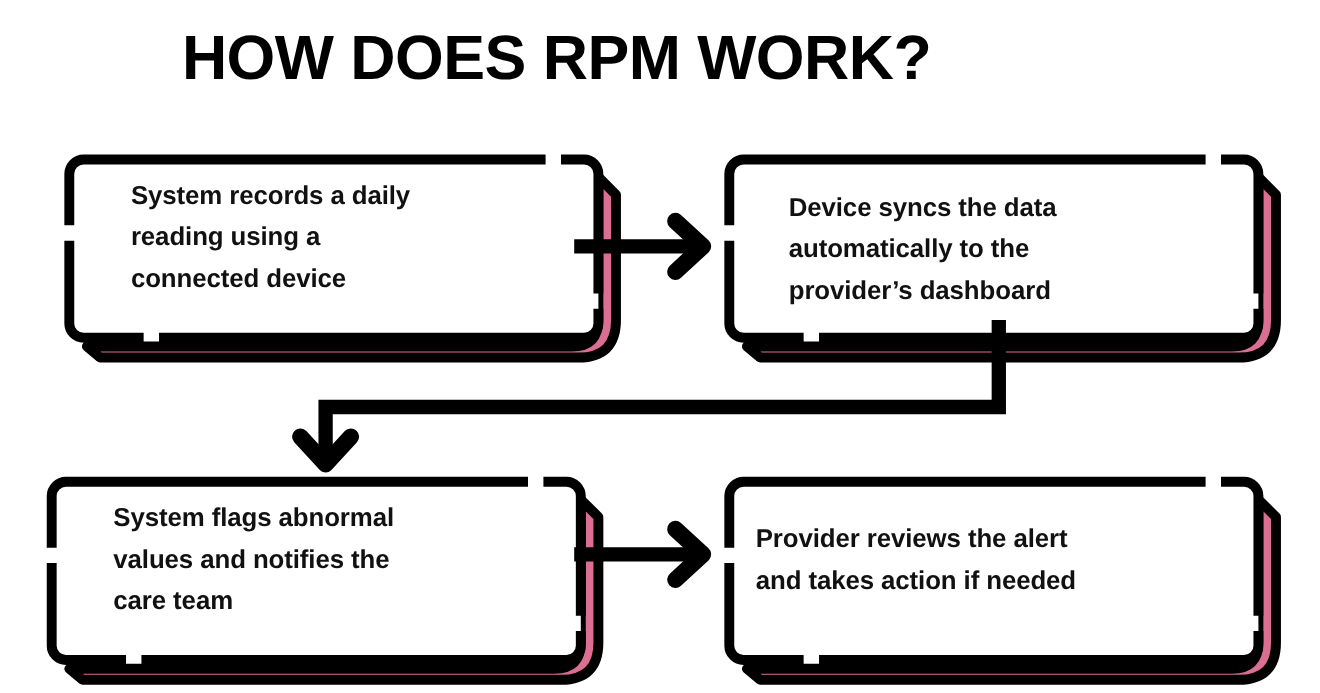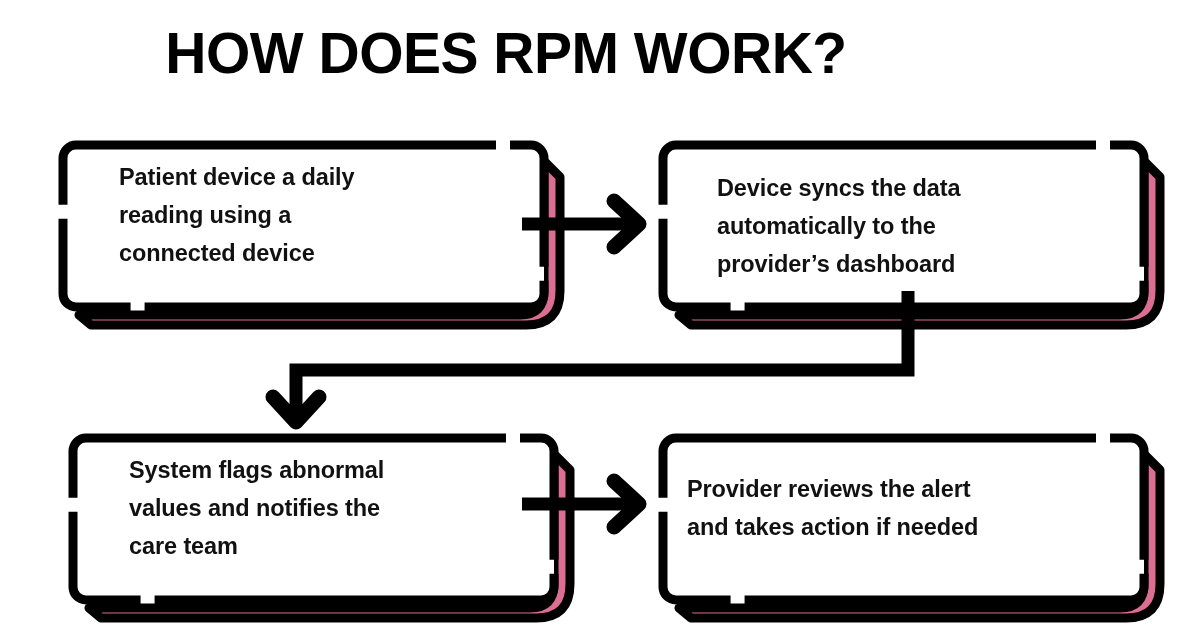--- a/index.html
+++ b/index.html
@@ -61,21 +61,21 @@
     font-size: 23.5px;
     line-height: 38px;
     color: #111111;
     letter-spacing: -0.1px;
     white-space: pre-line;
   }
 
   
   #box-1 { left: 57px; top: 139px;  width: 485px; height: 166px; }
   #box-2 { left: 657px; top: 139px; width: 485px; height: 166px; }
-  #box-3 { left: 67px; top: 432px;  width: 485px; height: 166px; }
+  #box-3 { left: 41px; top: 432px;  width: 485px; height: 166px; }
   #box-4 { left: 657px; top: 432px; width: 485px; height: 166px; }
 
   #box-1 .box-text { left: 62px; top: 19px;  width: 400px; }
   #box-2 .box-text { left: 60px; top: 19px;  width: 410px; margin-top: 11px; }
   #box-3 .box-text { left: 62px; top: 19px;  width: 400px; }
   #box-4 .box-text { left: 30px; top: 38px;  width: 430px; }
 
   
   .connector {
     position: absolute;
@@ -92,21 +92,21 @@
 
   <div class="title">HOW DOES RPM WORK?</div>
 
   <div class="flow-box" id="box-1">
     <svg class="box-svg" width="530" height="190" viewBox="0 0 530 190">
 
       <path d="M 22 176 L 463 176 Q 487 176 487 152 L 487 22 L 503 38 L 503 152 Q 503 186 469 186 L 34 186 Z" fill="#DD6E93" stroke="#000000" stroke-width="9" stroke-linejoin="round"></path>
 
       <rect x="6" y="6" width="481" height="162" rx="13" ry="13" fill="#ffffff" stroke="#000000" stroke-width="9" stroke-dasharray="420 14 150 14 420 14 150 14" stroke-linecap="butt"></rect>
     </svg>
-    <div class="box-text">Patient device a daily
+    <div class="box-text">System records a daily
 reading using a
 connected device</div>
   </div>
 
   <div class="flow-box" id="box-2">
     <svg class="box-svg" width="530" height="190" viewBox="0 0 530 190">
       <path d="M 22 176 L 463 176 Q 487 176 487 152 L 487 22 L 503 38 L 503 152 Q 503 186 469 186 L 34 186 Z" fill="#DD6E93" stroke="#000000" stroke-width="9" stroke-linejoin="round"></path>
       <rect x="6" y="6" width="481" height="162" rx="13" ry="13" fill="#ffffff" stroke="#000000" stroke-width="9" stroke-dasharray="420 14 150 14 420 14 150 14" stroke-linecap="butt"></rect>
     </svg>
     <div class="box-text">Device syncs the data

